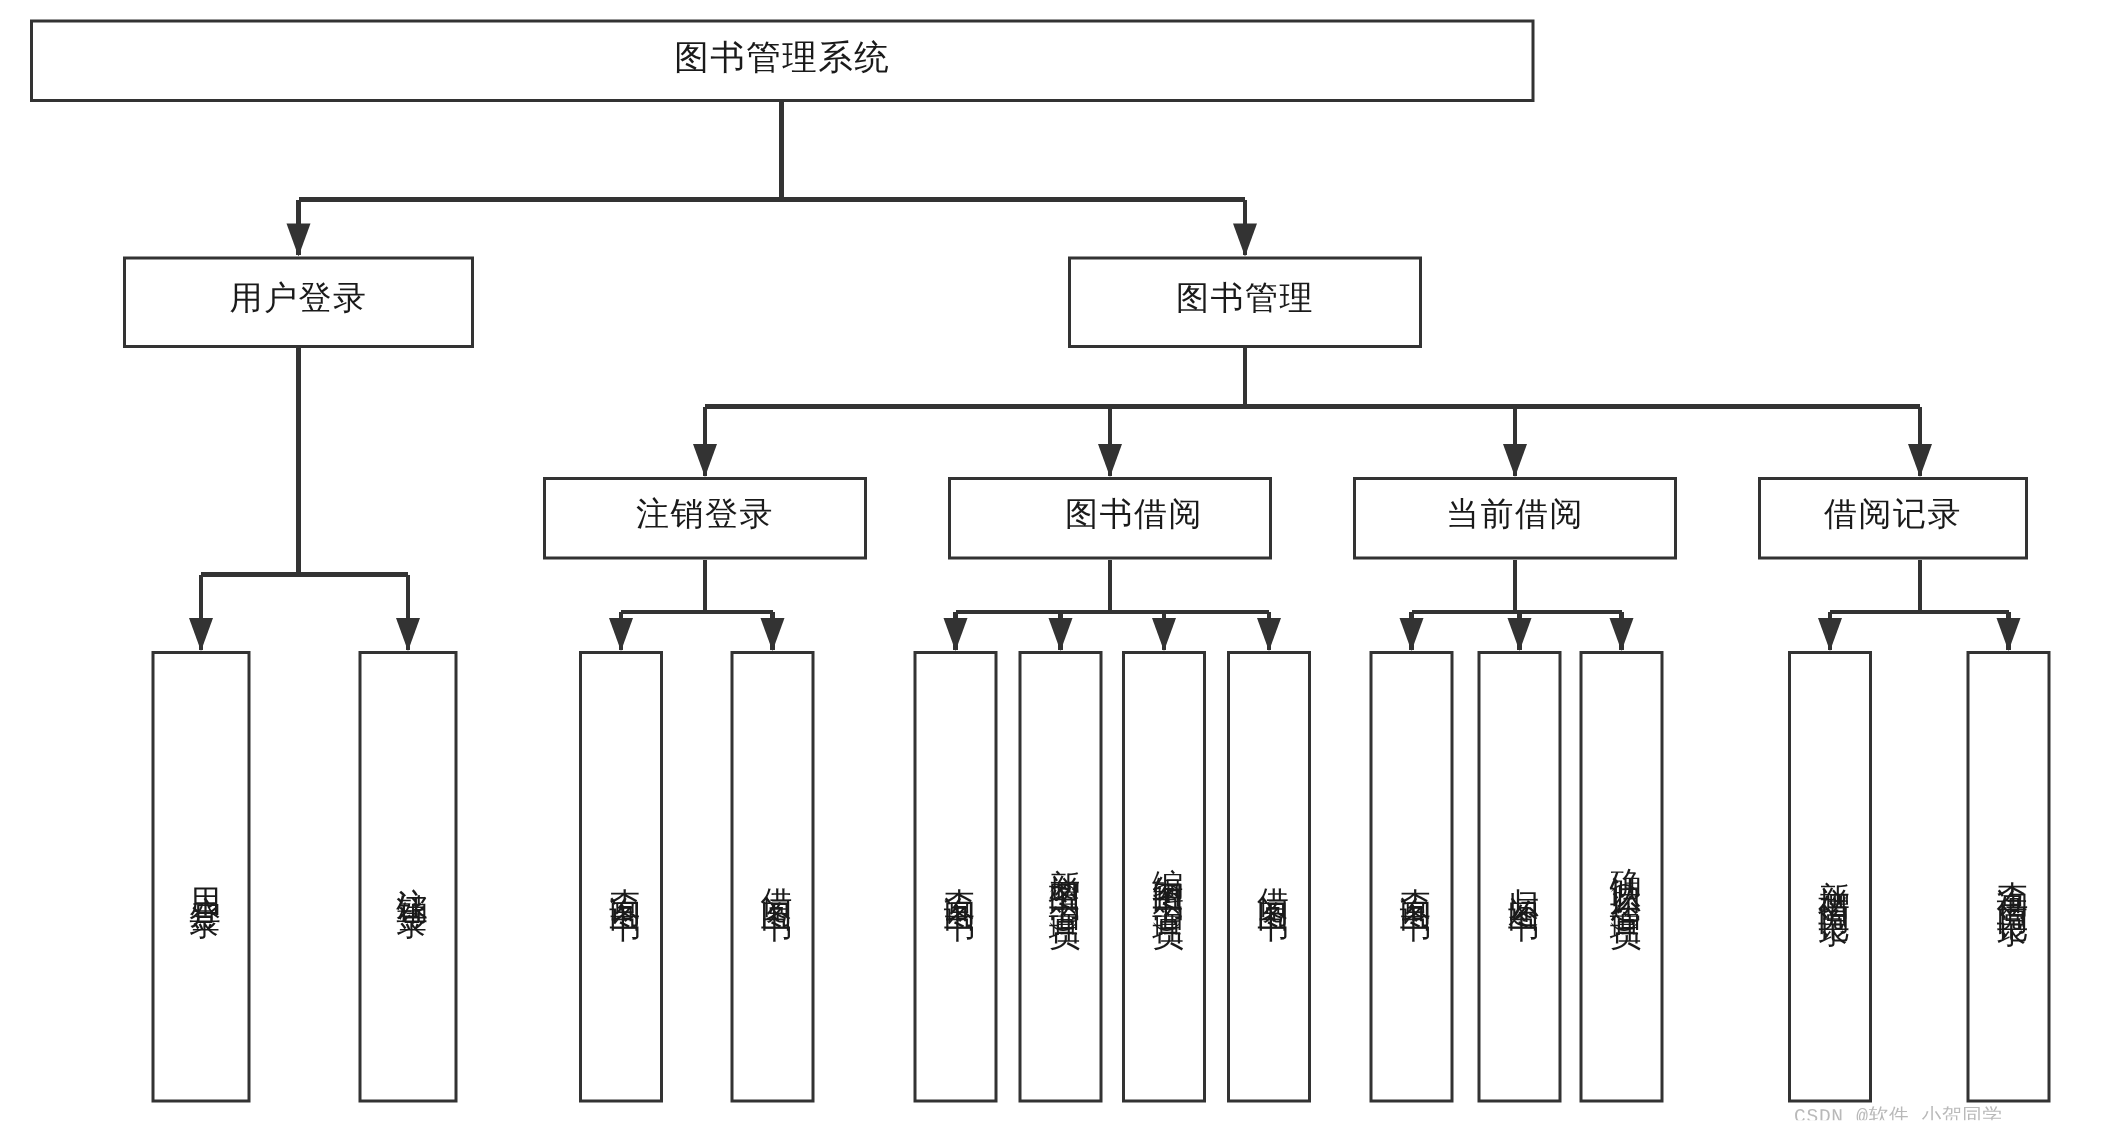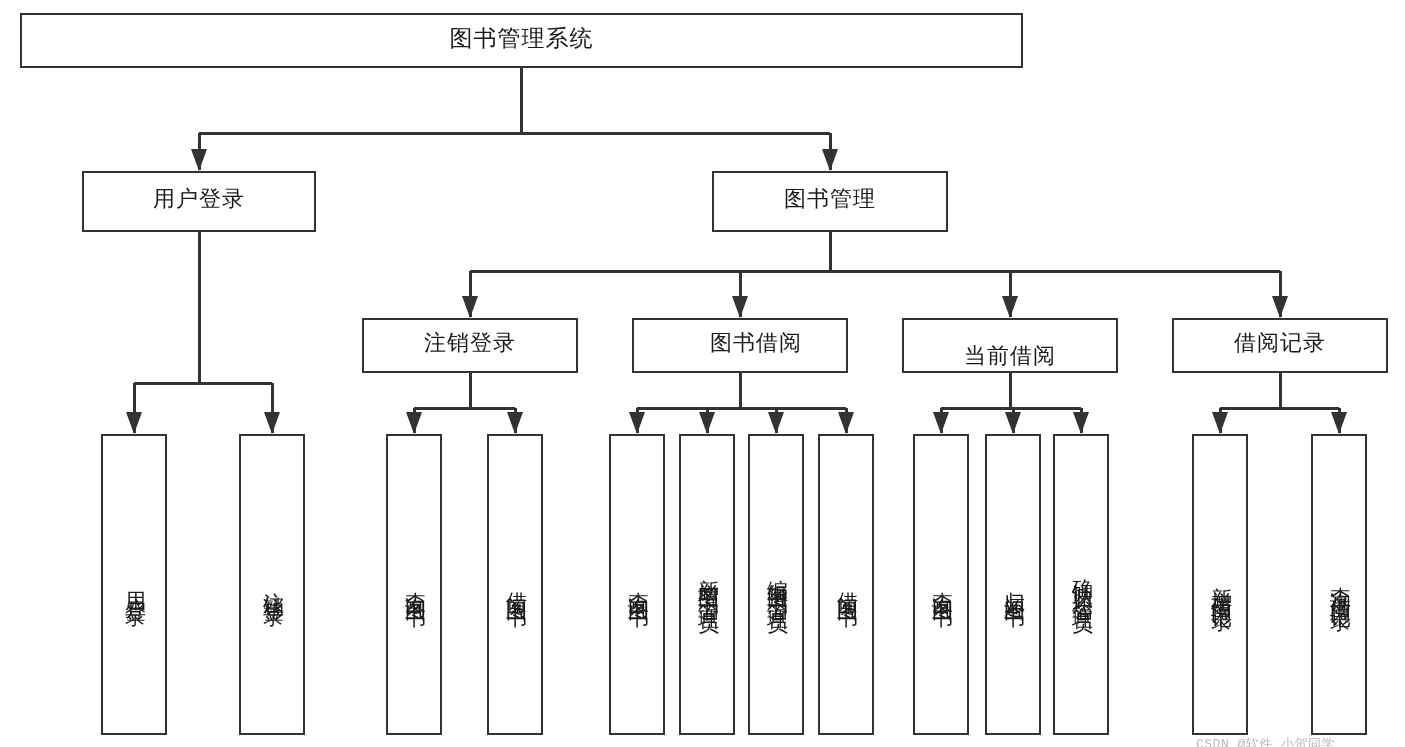--- a/index.html
+++ b/index.html
@@ -139,24 +139,24 @@
       </div>
       <div class="node h lvl2" style="left: 712px; top: 171px; width: 236px; height: 61px; align-items: center;">
         <span class="htext">图书管理</span>
       </div>
       <div class="node h lvl3" style="left: 362px; top: 318px; width: 216px; height: 55px;">
         <span class="htext">注销登录</span>
       </div>
       <div class="node h lvl3" style="left: 632px; top: 318px; width: 216px; height: 55px; padding-left: 32px;">
         <span class="htext">图书借阅</span>
       </div>
-      <div class="node h lvl3" style="left: 902px; top: 318px; width: 216px; height: 55px; align-items: flex-end;">
+      <div class="node h lvl3" style="left: 902px; top: 318px; width: 216px; height: 55px;">
         <span class="htext">当前借阅</span>
       </div>
-      <div class="node h lvl3" style="left: 1172px; top: 318px; width: 216px; height: 55px;">
+      <div class="node h lvl3" style="left: 1172px; top: 318px; width: 180px; height: 55px;">
         <span class="htext">借阅记录</span>
       </div>
       <div class="node v leaf" style="left: 101px; top: 434px; width: 66px; height: 301px;">
         <span class="vtext">用户登录</span>
       </div>
       <div class="node v leaf" style="left: 239px; top: 434px; width: 66px; height: 301px;">
         <span class="vtext">注销登录</span>
       </div>
       <div class="node v leaf" style="left: 386px; top: 434px; width: 56px; height: 301px;">
         <span class="vtext">查询图书</span>

